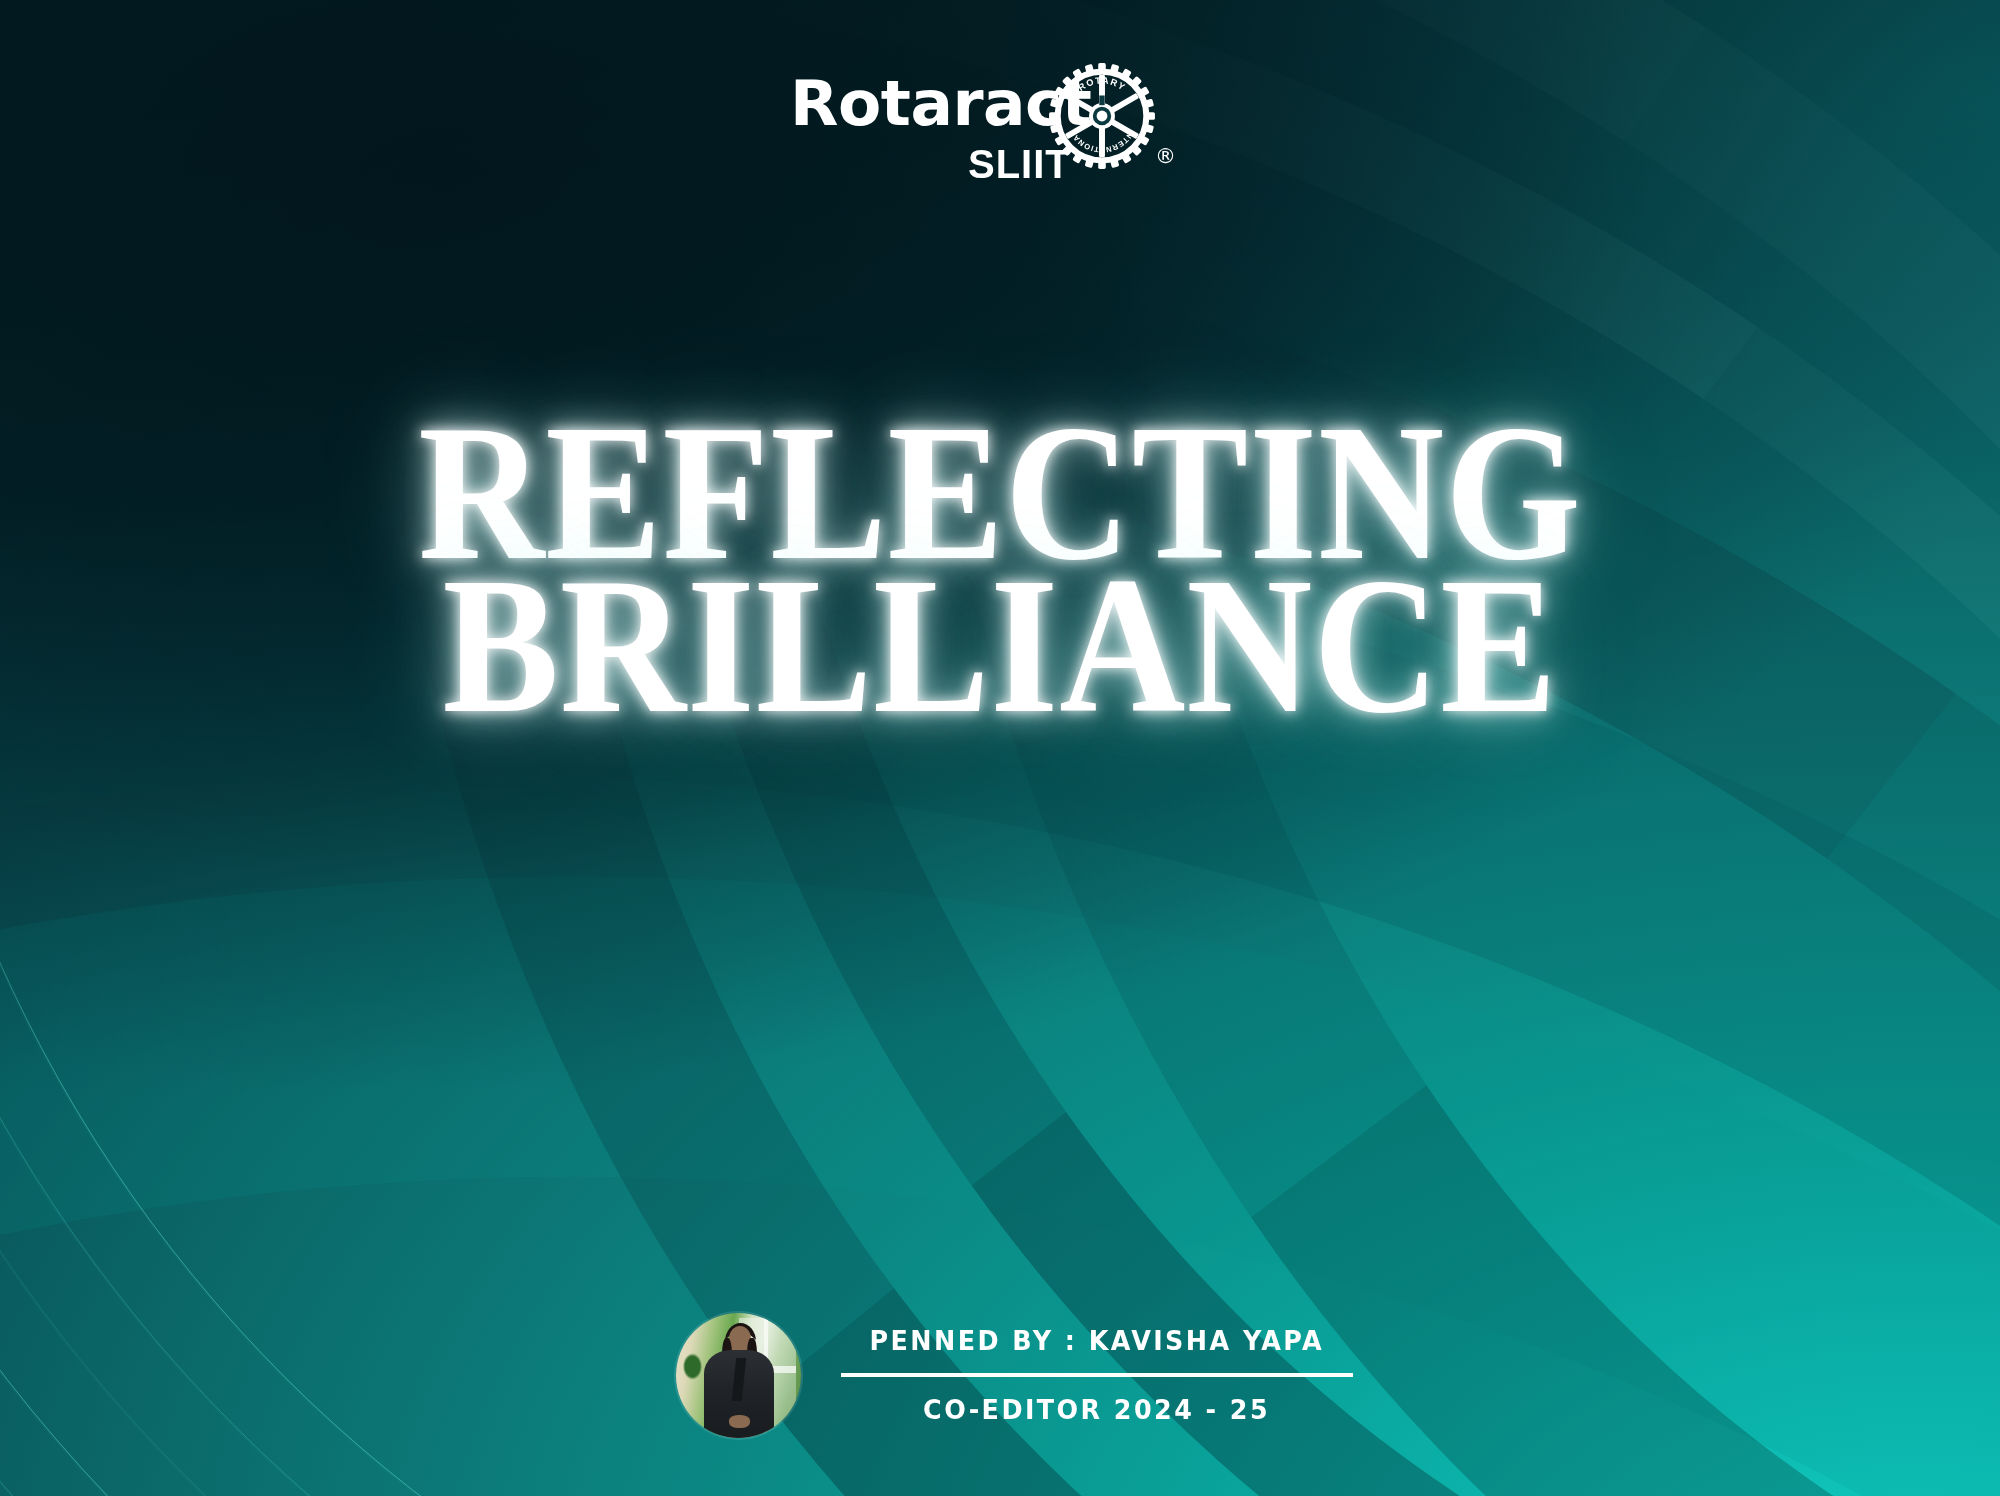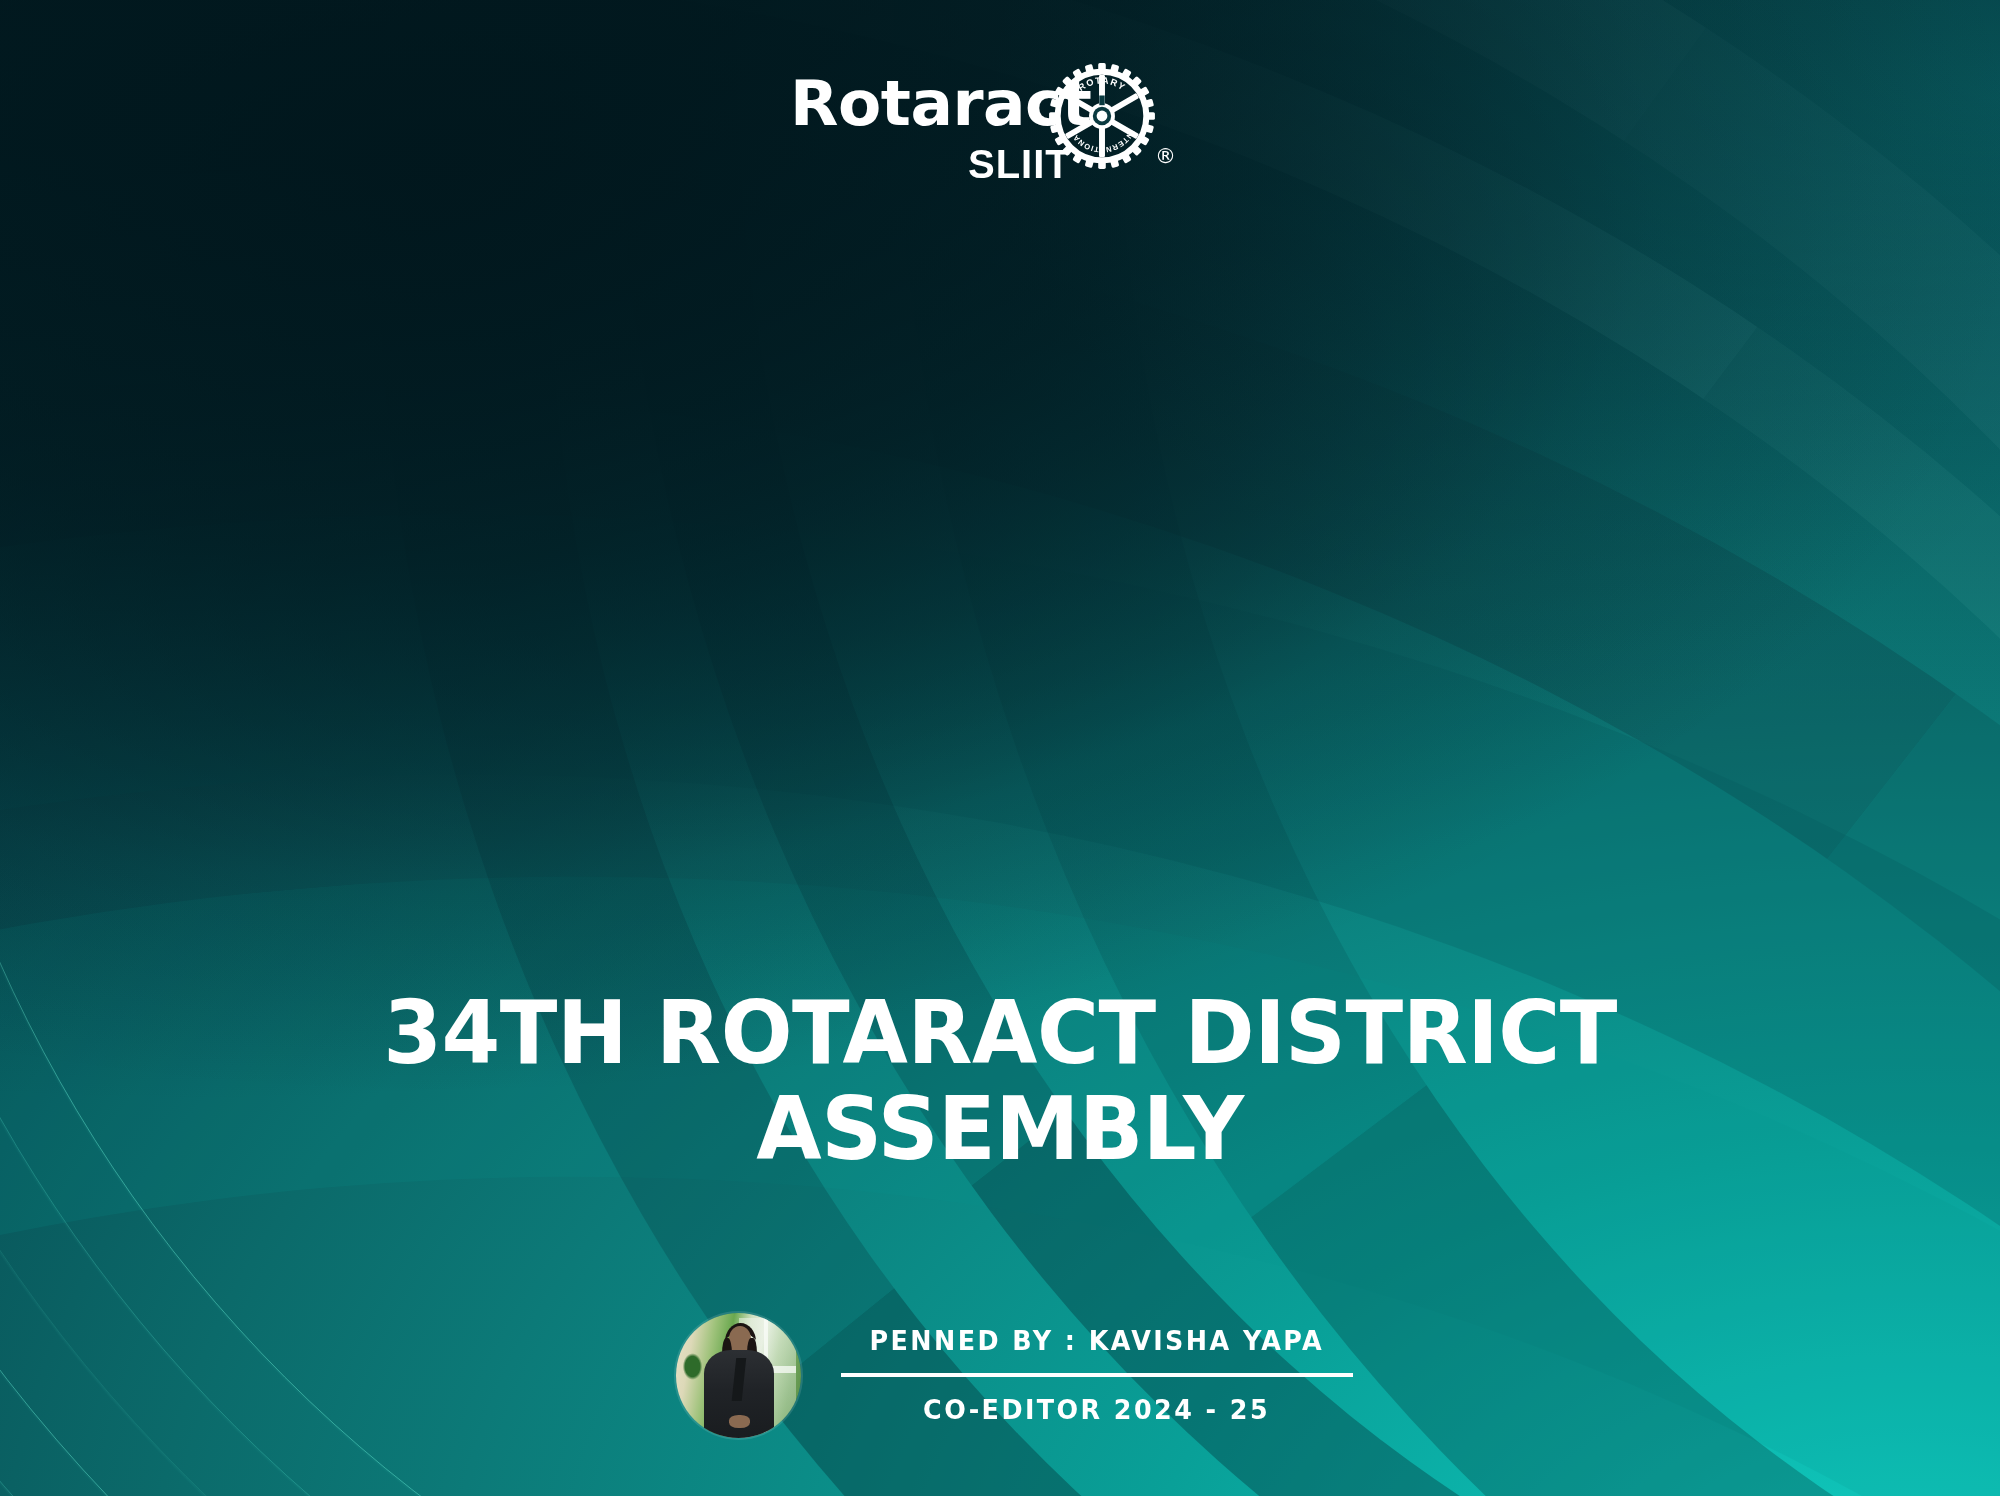--- a/index.html
+++ b/index.html
@@ -415,25 +415,25 @@
         <textPath href="#arcTop" startOffset="50%" text-anchor="middle">ROTARY</textPath>
       </text>
       <text font-family="Liberation Sans, sans-serif" font-size="14" font-weight="700" fill="#ffffff" letter-spacing="1.4">
         <textPath href="#arcBot" startOffset="50%" text-anchor="middle">INTERNATIONAL</textPath>
       </text>
     </svg>
 
     <div class="reg-mark">®</div>
   </div>
 
-
-  <div id="subtitle">
-    <div class="sub-line">34TH ROTARACT DISTRICT</div>
-    <div class="sub-line">ASSEMBLY</div>
+  <div id="headline">
+    <div class="hl-line hl-1">REFLECTING</div>
+    <div class="hl-line hl-2">BRILLIANCE</div>
   </div>
+
 
   <div id="credit">
     <div id="avatar">
       <div class="av-bg"></div>
       <div class="av-win"></div>
       <div class="av-plant"></div>
       <div class="av-hair"></div>
       <div class="av-head"></div>
       <div class="av-hair2"></div>
       <div class="av-hair3"></div>

